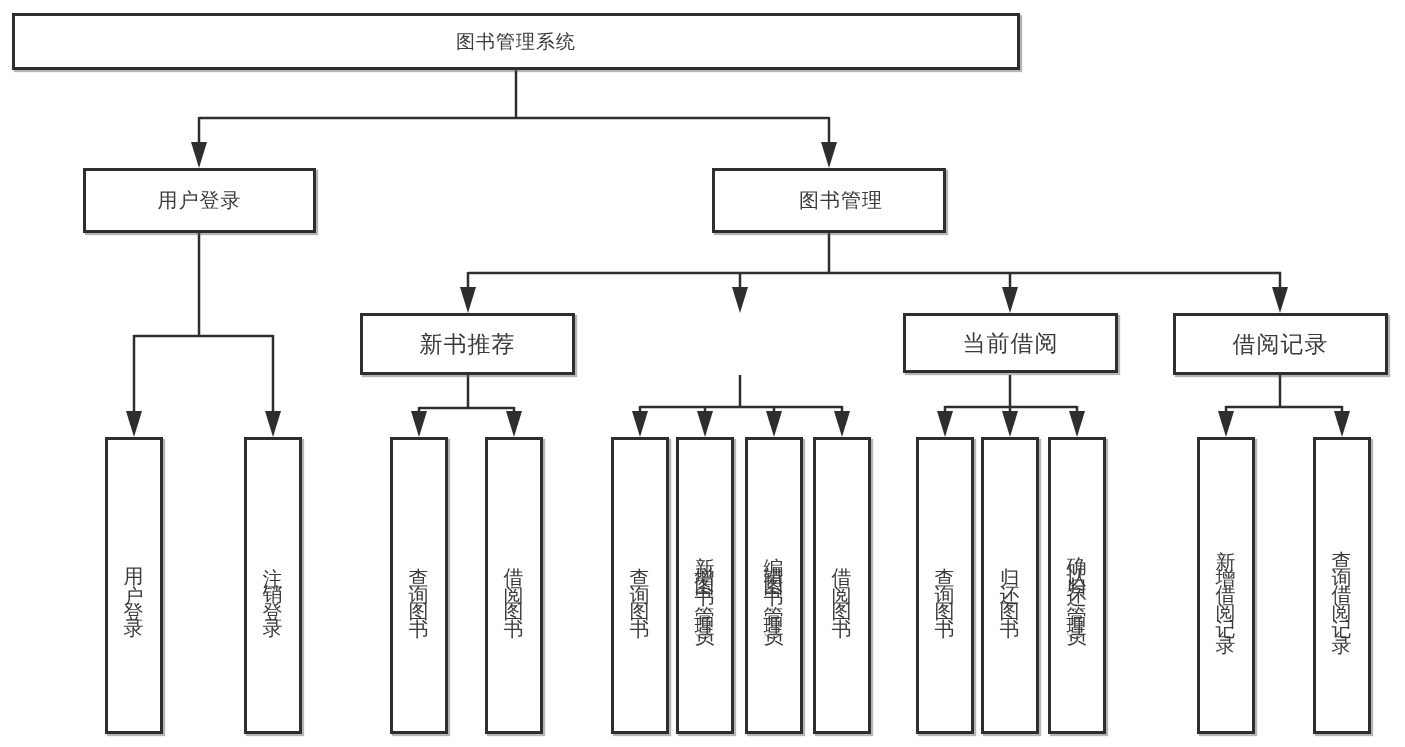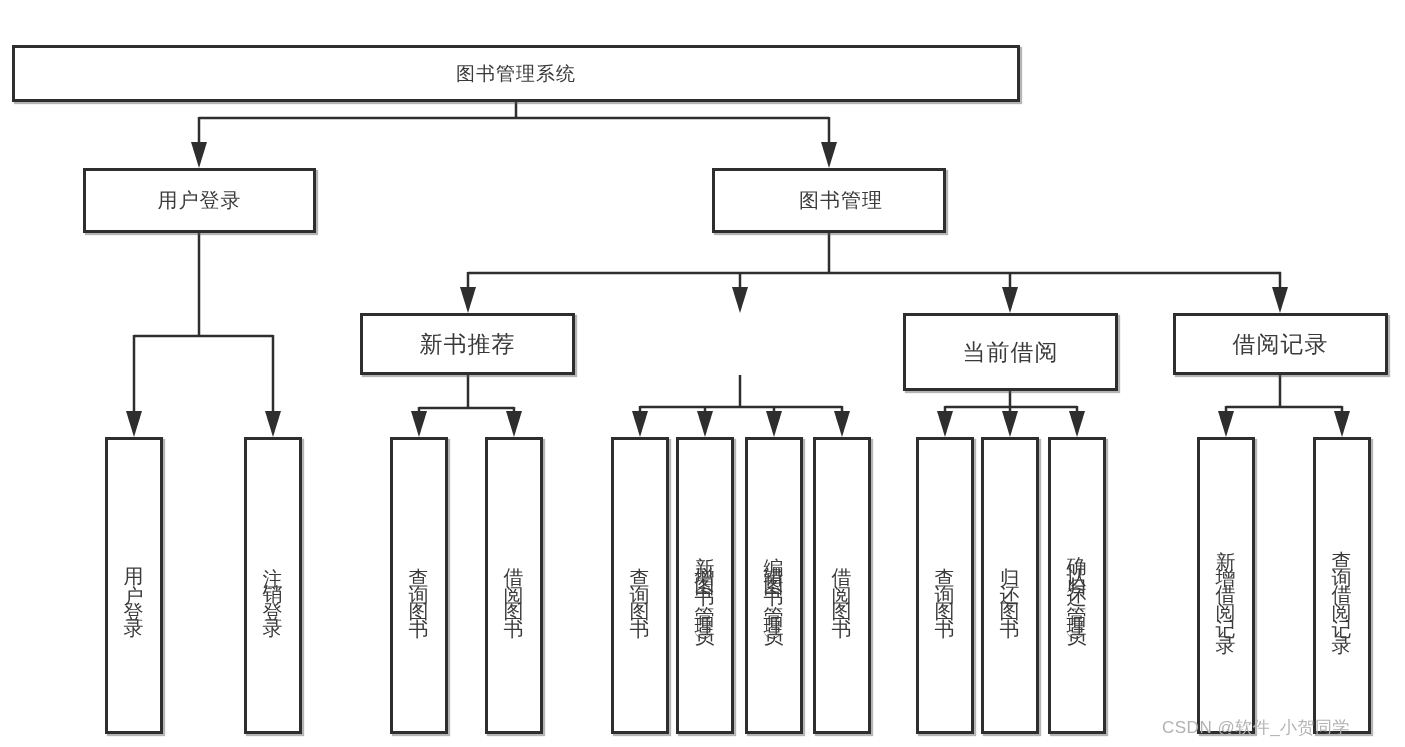--- a/index.html
+++ b/index.html
@@ -144,35 +144,35 @@
         <line x1="1280" y1="375" x2="1280" y2="408"></line>
         <line x1="1226" y1="407" x2="1342" y2="407"></line>
         <line x1="1226" y1="406" x2="1226" y2="416"></line>
         <polygon stroke="none" points="1218,411 1234,411 1226,437"></polygon>
         <line x1="1342" y1="406" x2="1342" y2="416"></line>
         <polygon stroke="none" points="1334,411 1350,411 1342,437"></polygon>
       </g>
     </g>
   </svg>
 
-  <div class="box root-box" style="left:12px;top:13px;width:1008px;height:57px;margin-top:32px;">
+  <div class="box root-box" style="left:12px;top:13px;width:1008px;height:57px;">
     <span class="hlbl">图书管理系统</span>
   </div>
 
   <div class="box" style="left:83px;top:168px;width:233px;height:65px;">
     <span class="hlbl">用户登录</span>
   </div>
   <div class="box" style="left:712px;top:168px;width:234px;height:65px;padding-left:24px;">
     <span class="hlbl">图书管理</span>
   </div>
 
   <div class="box l3" style="left:360px;top:313px;width:215px;height:62px;">
     <span class="hlbl">新书推荐</span>
   </div>
-  <div class="box l3" style="left:903px;top:313px;width:215px;height:78px;">
+  <div class="box l3" style="left:903px;top:313px;width:215px;height:60px;">
     <span class="hlbl">当前借阅</span>
   </div>
   <div class="box l3" style="left:1173px;top:313px;width:215px;height:62px;align-items:center;">
     <span class="hlbl">借阅记录</span>
   </div>
 
   <div class="box" style="left:105px;top:437px;width:58px;height:297px;">
     <span class="vlbl vshort">用户登录</span>
   </div>
   <div class="box" style="left:244px;top:437px;width:58px;height:297px;">
@@ -209,15 +209,14 @@
     <span class="vlbl vlong">确认归还（管理员）</span>
   </div>
 
   <div class="box" style="left:1197px;top:437px;width:58px;height:297px;">
     <span class="vlbl vshort">新增借阅记录</span>
   </div>
   <div class="box" style="left:1313px;top:437px;width:58px;height:297px;">
     <span class="vlbl vshort">查询借阅记录</span>
   </div>
 
-  <div class="watermark">CSDN @软件_小贺同学</div>
 
 </div>
 
 </body></html>

